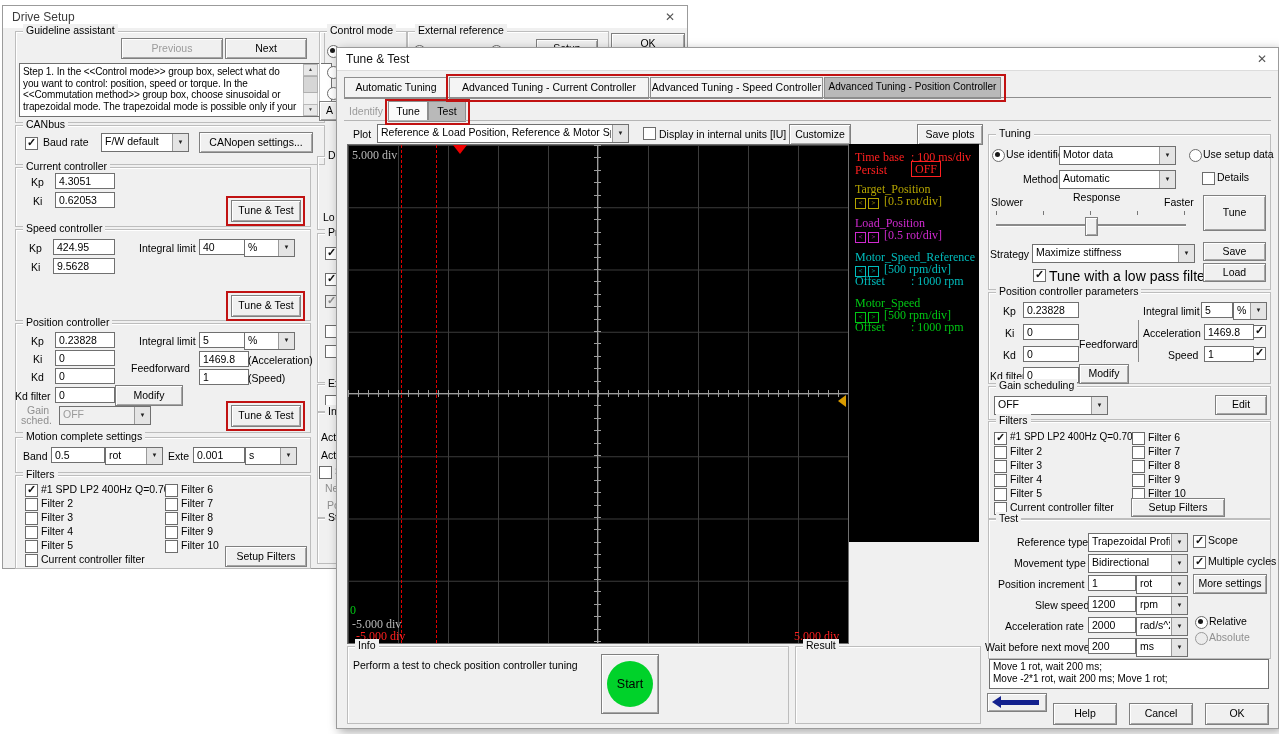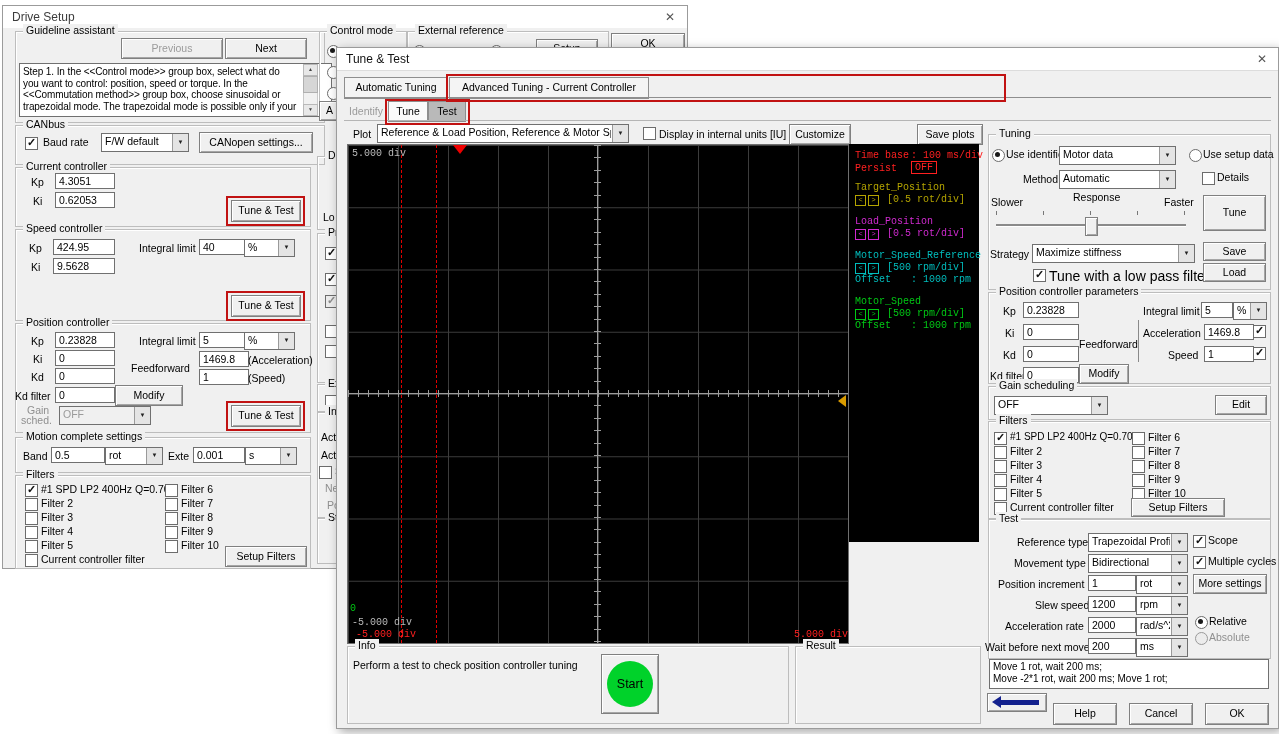--- a/index.html
+++ b/index.html
@@ -25,21 +25,21 @@
   .cb.on::after{content:"✓";position:absolute;left:1px;top:-2px;font-size:11px;font-weight:bold;color:#111;}
   .cb.dis{background:#ececec;}
   .cb.dis::after{color:#8d8d8d;}
   .rad{position:absolute;width:11px;height:11px;border-radius:50%;background:#fff;border:1px solid #6c6c6c;}
   .rad.on::after{content:"";position:absolute;left:2px;top:2px;width:5px;height:5px;border-radius:50%;background:#1a1a1a;}
   .rad.dis{background:#ececec;border-color:#9a9a9a;}
   .redbox{position:absolute;border:2px solid #c11212;z-index:6;pointer-events:none;}
   .tab{position:absolute;background:#f4f4f4;border:1px solid #8e8e8e;text-align:center;padding-top:3px;font-size:10.5px;overflow:hidden;white-space:nowrap;}
   .tab.selgray{background:#b9b9b9;}
   .tab.flat{background:transparent;border-color:transparent;color:#9b9b9b;}
-  .mono{position:absolute;font-family:Liberation Mono, monospace;font-size:10px;white-space:pre;}
+  .mono{position:absolute;font-family:Liberation Serif, serif;font-size:12px;white-space:pre;}
   .spin{display:inline-block;width:9px;height:9px;border:1px solid currentColor;font-size:7px;line-height:8px;text-align:center;margin-right:2px;}
   .spl::before{content:"<";}
   .spr::before{content:">";}
   .offbox{border:1px solid #ff2020;padding:0 3px;}
   .hline{position:absolute;height:1px;background:#a8a8a8;}
   .c0{color:#b4a400;} .c1{color:#d02ad0;} .c2{color:#00bdbd;} .c3{color:#00c814;} .cred{color:#ff2020;}
   .plot{position:absolute;background:#000;border:1px solid #6f6f6f;
     background-image:linear-gradient(to right,#3c3c3c 1px,transparent 1px),linear-gradient(to bottom,#3c3c3c 1px,transparent 1px);
     background-size:50px 62.25px;}
   .cursor{position:absolute;top:0;bottom:0;width:0;border-left:1px dashed #e00000;}
@@ -232,20 +232,22 @@
 </div>
 
 <div class="win" style="left:336px;top:47px;width:941px;height:680px;z-index:10;box-shadow:3px 3px 10px rgba(0,0,0,0.35)">
   <div class="tbar"></div>
   <div class="ttl" style="color:#111">Tune &amp; Test</div>
   <div class="xbtn" style="left:916px">✕</div>
   <div class="hline" style="left:0;top:22px;width:941px;background:#dcdcdc"></div>
 
   <div class="tab" style="left:7px;top:29px;width:102px;height:17px">Automatic Tuning</div>
   <div class="tab" style="left:112px;top:29px;width:198px;height:17px">Advanced Tuning - Current Controller</div>
+  <div class="tab" style="left:313px;top:29px;width:171px;height:17px">Advanced Tuning - Speed Controller</div>
+  <div class="tab selgray" style="left:487px;top:29px;width:175px;height:17px;font-size:10px">Advanced Tuning - Position Controller</div>
   <div class="hline" style="left:7px;top:49px;width:927px;background:#8e8e8e"></div>
   <div class="redbox" style="left:109px;top:26px;width:556px;height:24px"></div>
 
   <div class="tab flat" style="left:7px;top:53px;width:42px;height:16px">Identify</div>
   <div class="tab" style="left:51px;top:53px;width:38px;height:16px;background:#fafafa">Tune</div>
   <div class="tab selgray" style="left:91px;top:53px;width:36px;height:16px">Test</div>
   <div class="hline" style="left:7px;top:72px;width:927px;background:#b5b5b5"></div>
   <div class="redbox" style="left:48px;top:51px;width:81px;height:22px"></div>
 
   <div class="l" style="left:16px;top:80px">Plot</div>

